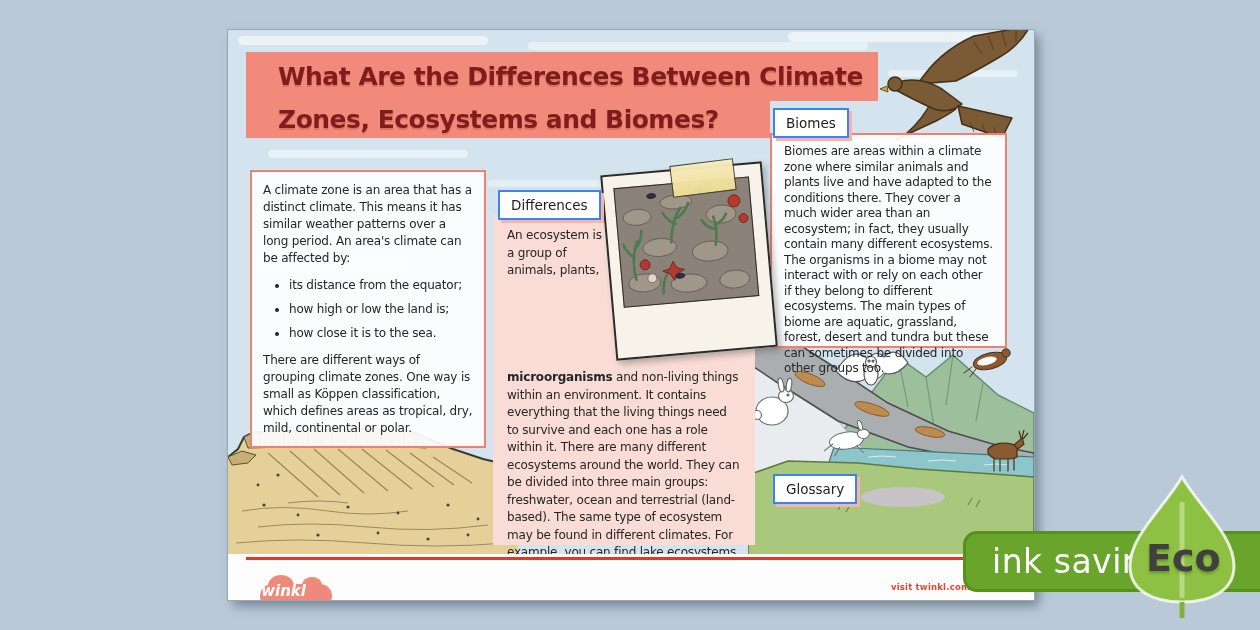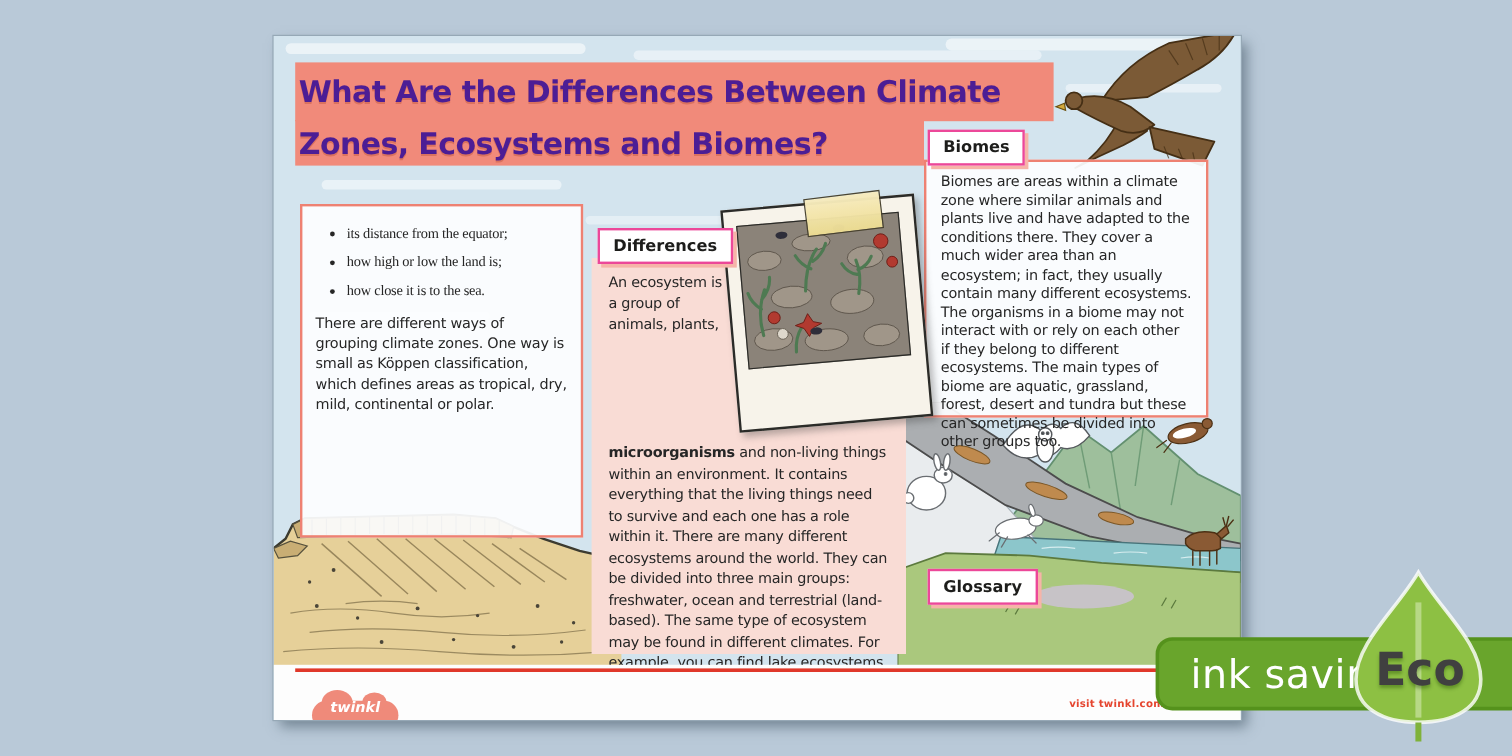--- a/index.html
+++ b/index.html
@@ -12,40 +12,40 @@
   .page{
     position:absolute;left:228px;top:30px;width:806px;height:570px;
     background:#d3e4ee;overflow:hidden;
     box-shadow:0 0 0 1px #96a8b6, 5px 6px 10px rgba(60,80,95,.55);
   }
   
   .cloud{position:absolute;background:#fff;border-radius:20px;opacity:.55;}
   
   .banner{position:absolute;background:#f18a7a;z-index:5;}
   .banner-line{
-    color:#4c1d95;font-weight:bold;font-size:25px;letter-spacing:-.5px;
+    color:#7f1d1d;font-weight:bold;font-size:25px;letter-spacing:-.5px;
     text-shadow:0 2px 0 rgba(190,85,60,.45);
-    white-space:nowrap;padding-left:3px;display:flex;align-items:center;height:100%;
+    white-space:nowrap;padding-left:32px;display:flex;align-items:center;height:100%;
   }
   #banner1{left:18px;top:22px;width:632px;height:49px;}
   #banner2{left:18px;top:70px;width:524px;height:38px;}
   
   .pill{
-    position:absolute;background:#fff;border:2px solid #ec4899;
+    position:absolute;background:#fff;border:2px solid #3b82f6;
     box-shadow:3px 3px 0 #f6b4a8;
-    font-size:13.5px;font-weight:bold;color:#1d1d1b;
+    font-size:13.5px;font-weight:normal;color:#1d1d1b;
     padding:5px 11px;z-index:9;white-space:nowrap;
   }
   
   .tbox{position:absolute;border:2px solid #ee8172;background:rgba(253,254,255,.93);
     font-size:12px;line-height:17px;letter-spacing:-.2px;z-index:6;box-sizing:border-box;}
   .tbox p{margin:0 0 10px 0;}
   .tbox p:last-child{margin-bottom:0;}
   #climate-box{left:22px;top:140px;width:236px;height:278px;padding:10px 11px;}
-  #climate-box ul{margin:4px 0 10px 0;padding-left:26px;font-family:Liberation Serif, serif;}
+  #climate-box ul{margin:4px 0 10px 0;padding-left:26px;}
   #climate-box li{margin-bottom:7px;}
   #eco-box{left:265px;top:185px;width:262px;height:330px;background:#f9dcd5;border:none;
     padding:12px 14px 10px 14px;line-height:17.5px;z-index:6;}
   .wrap-spacer{float:right;width:134px;height:142px;}
   #biomes-box{left:542px;top:103px;width:237px;height:215px;padding:9px 12px;line-height:15.5px;}
   #glossary-box{left:542px;top:445px;width:237px;height:66px;padding:8px 12px;}
   .bold{font-weight:bold;}
   
   .polaroid{
     position:absolute;left:380px;top:138px;width:158px;height:182px;
@@ -60,22 +60,22 @@
     transform:rotate(-7deg);opacity:.97;
   }
   
   .footer-strip{position:absolute;left:0;top:524px;width:806px;height:76px;background:#fdfdfd;z-index:7;}
   .footer-line{position:absolute;left:18px;top:3px;width:775px;height:2.5px;background:#e0382a;}
   .twinkl-logo{position:absolute;left:26px;top:24px;width:84px;height:34px;}
   .cloud-blob{position:absolute;left:6px;top:6px;width:72px;height:24px;background:#ef8a7a;border-radius:12px;}
   .cloud-blob:before,.cloud-blob:after{content:"";position:absolute;background:#ef8a7a;border-radius:50%;}
   .cloud-blob:before{width:26px;height:22px;left:8px;top:-9px;}
   .cloud-blob:after{width:20px;height:16px;right:10px;top:-7px;}
-  .twinkl-text{position:absolute;left:0;top:4px;width:84px;text-align:center;
-    color:#fff;font-weight:bold;font-style:italic;font-size:12px;z-index:2;}
+  .twinkl-text{position:absolute;left:0;top:4px;width:84px;
+    color:#fff;font-weight:bold;font-style:italic;font-size:15px;z-index:2;}
   .visit{position:absolute;left:638px;top:28px;width:104px;text-align:right;
     color:#e5452f;font-size:8.5px;font-weight:bold;letter-spacing:.2px;}
   
   .ink-badge{
     position:absolute;left:963px;top:531px;width:310px;height:61px;z-index:50;
     background:#69a52c;border:3px solid #55921c;border-radius:14px;box-sizing:border-box;
   }
   .ink-label{position:absolute;left:26px;top:0;height:55px;display:flex;align-items:center;
     color:#fff;font-size:33px;letter-spacing:.5px;}
   .leaf-svg{position:absolute;left:1118px;top:474px;width:134px;height:146px;z-index:51;}
@@ -222,20 +222,21 @@
 
     <g transform="translate(238,100)" stroke="#4c3014" stroke-width="1.2" fill="#8a5a34">
       <path d="M2,14 Q10,6 26,9 L31,11 L31,22 Q28,24 24,24 L10,24 Q4,22 2,18 Z"></path>
       <path d="M28,10 L36,3 L38,9 L32,14 Z"></path>
       <path d="M8,24 L8,36 M14,24 L14,36 M22,24 L22,36 M28,23 L28,35" stroke-linecap="round"></path>
       <path d="M35,3 L33,-4 M36,3 L38,-5 M37,4 L42,-2" fill="none"></path>
     </g>
   </svg>
 
   <div class="tbox" id="climate-box">
+    <p>A climate zone is an area that has a distinct climate. This means it has similar weather patterns over a long period. An area's climate can be affected by:</p>
     <ul>
       <li>its distance from the equator;</li>
       <li>how high or low the land is;</li>
       <li>how close it is to the sea.</li>
     </ul>
     <p>There are different ways of grouping climate zones. One way is small as Köppen classification, which defines areas as tropical, dry, mild, continental or polar.</p>
   </div>
 
   <div class="pill" style="left:270px;top:160px;">Differences</div>
   <div class="tbox" id="eco-box">

